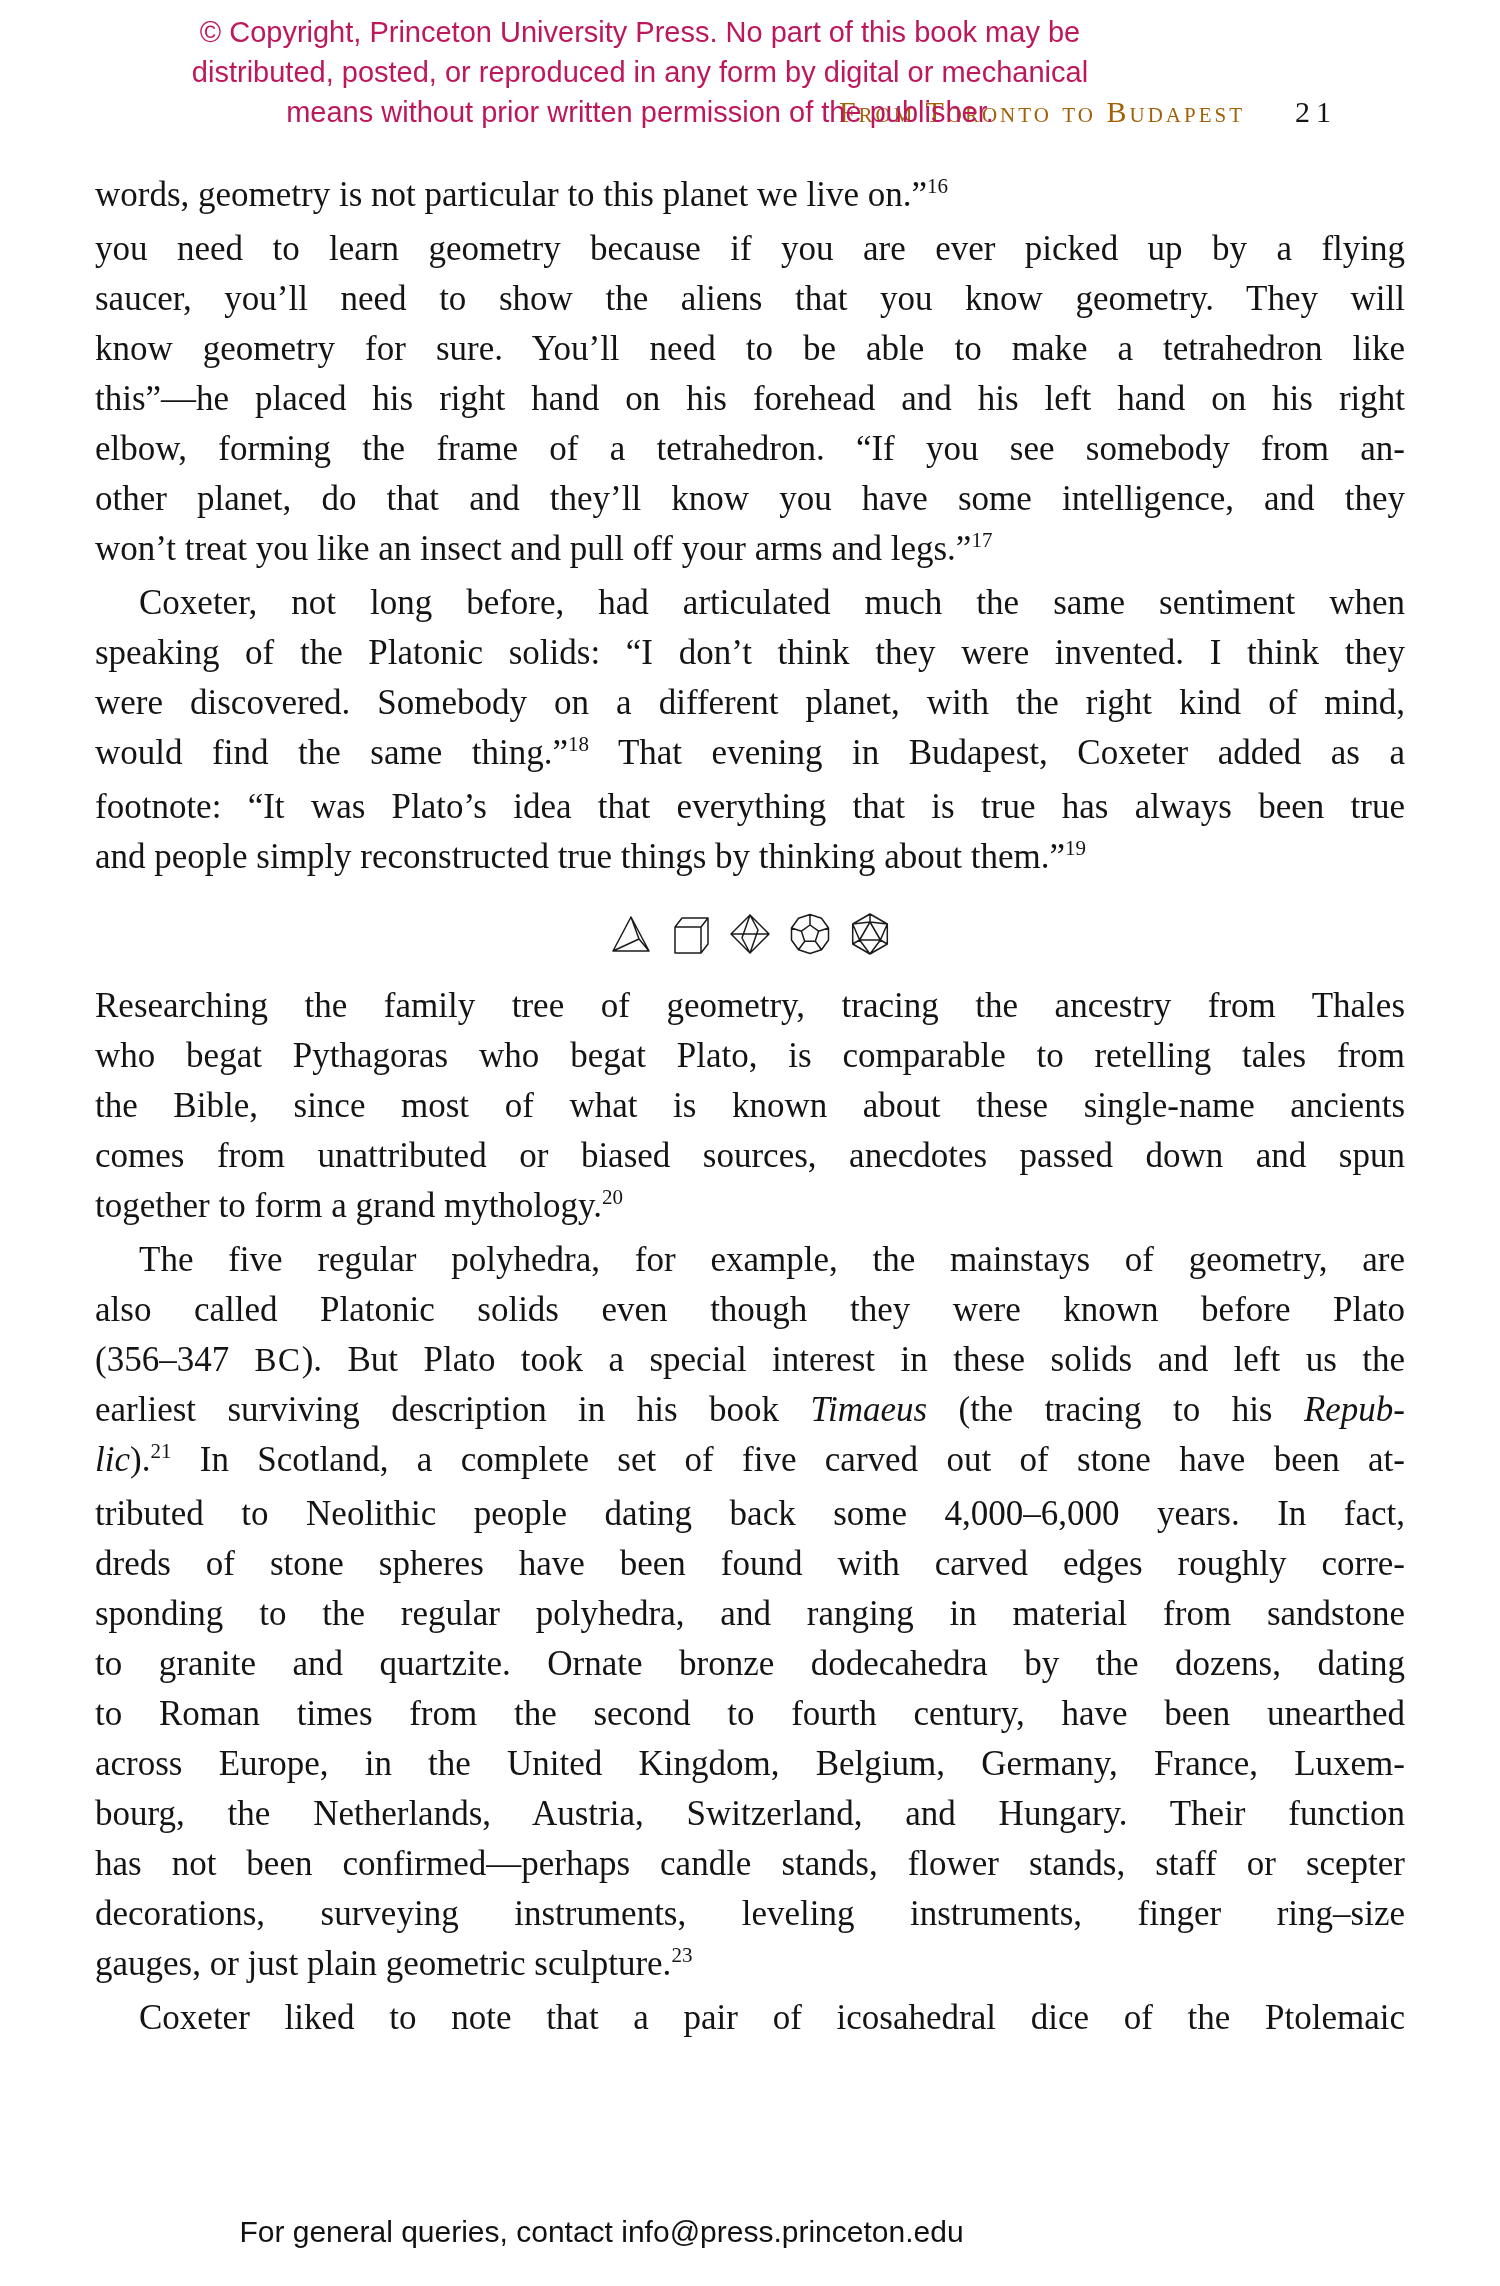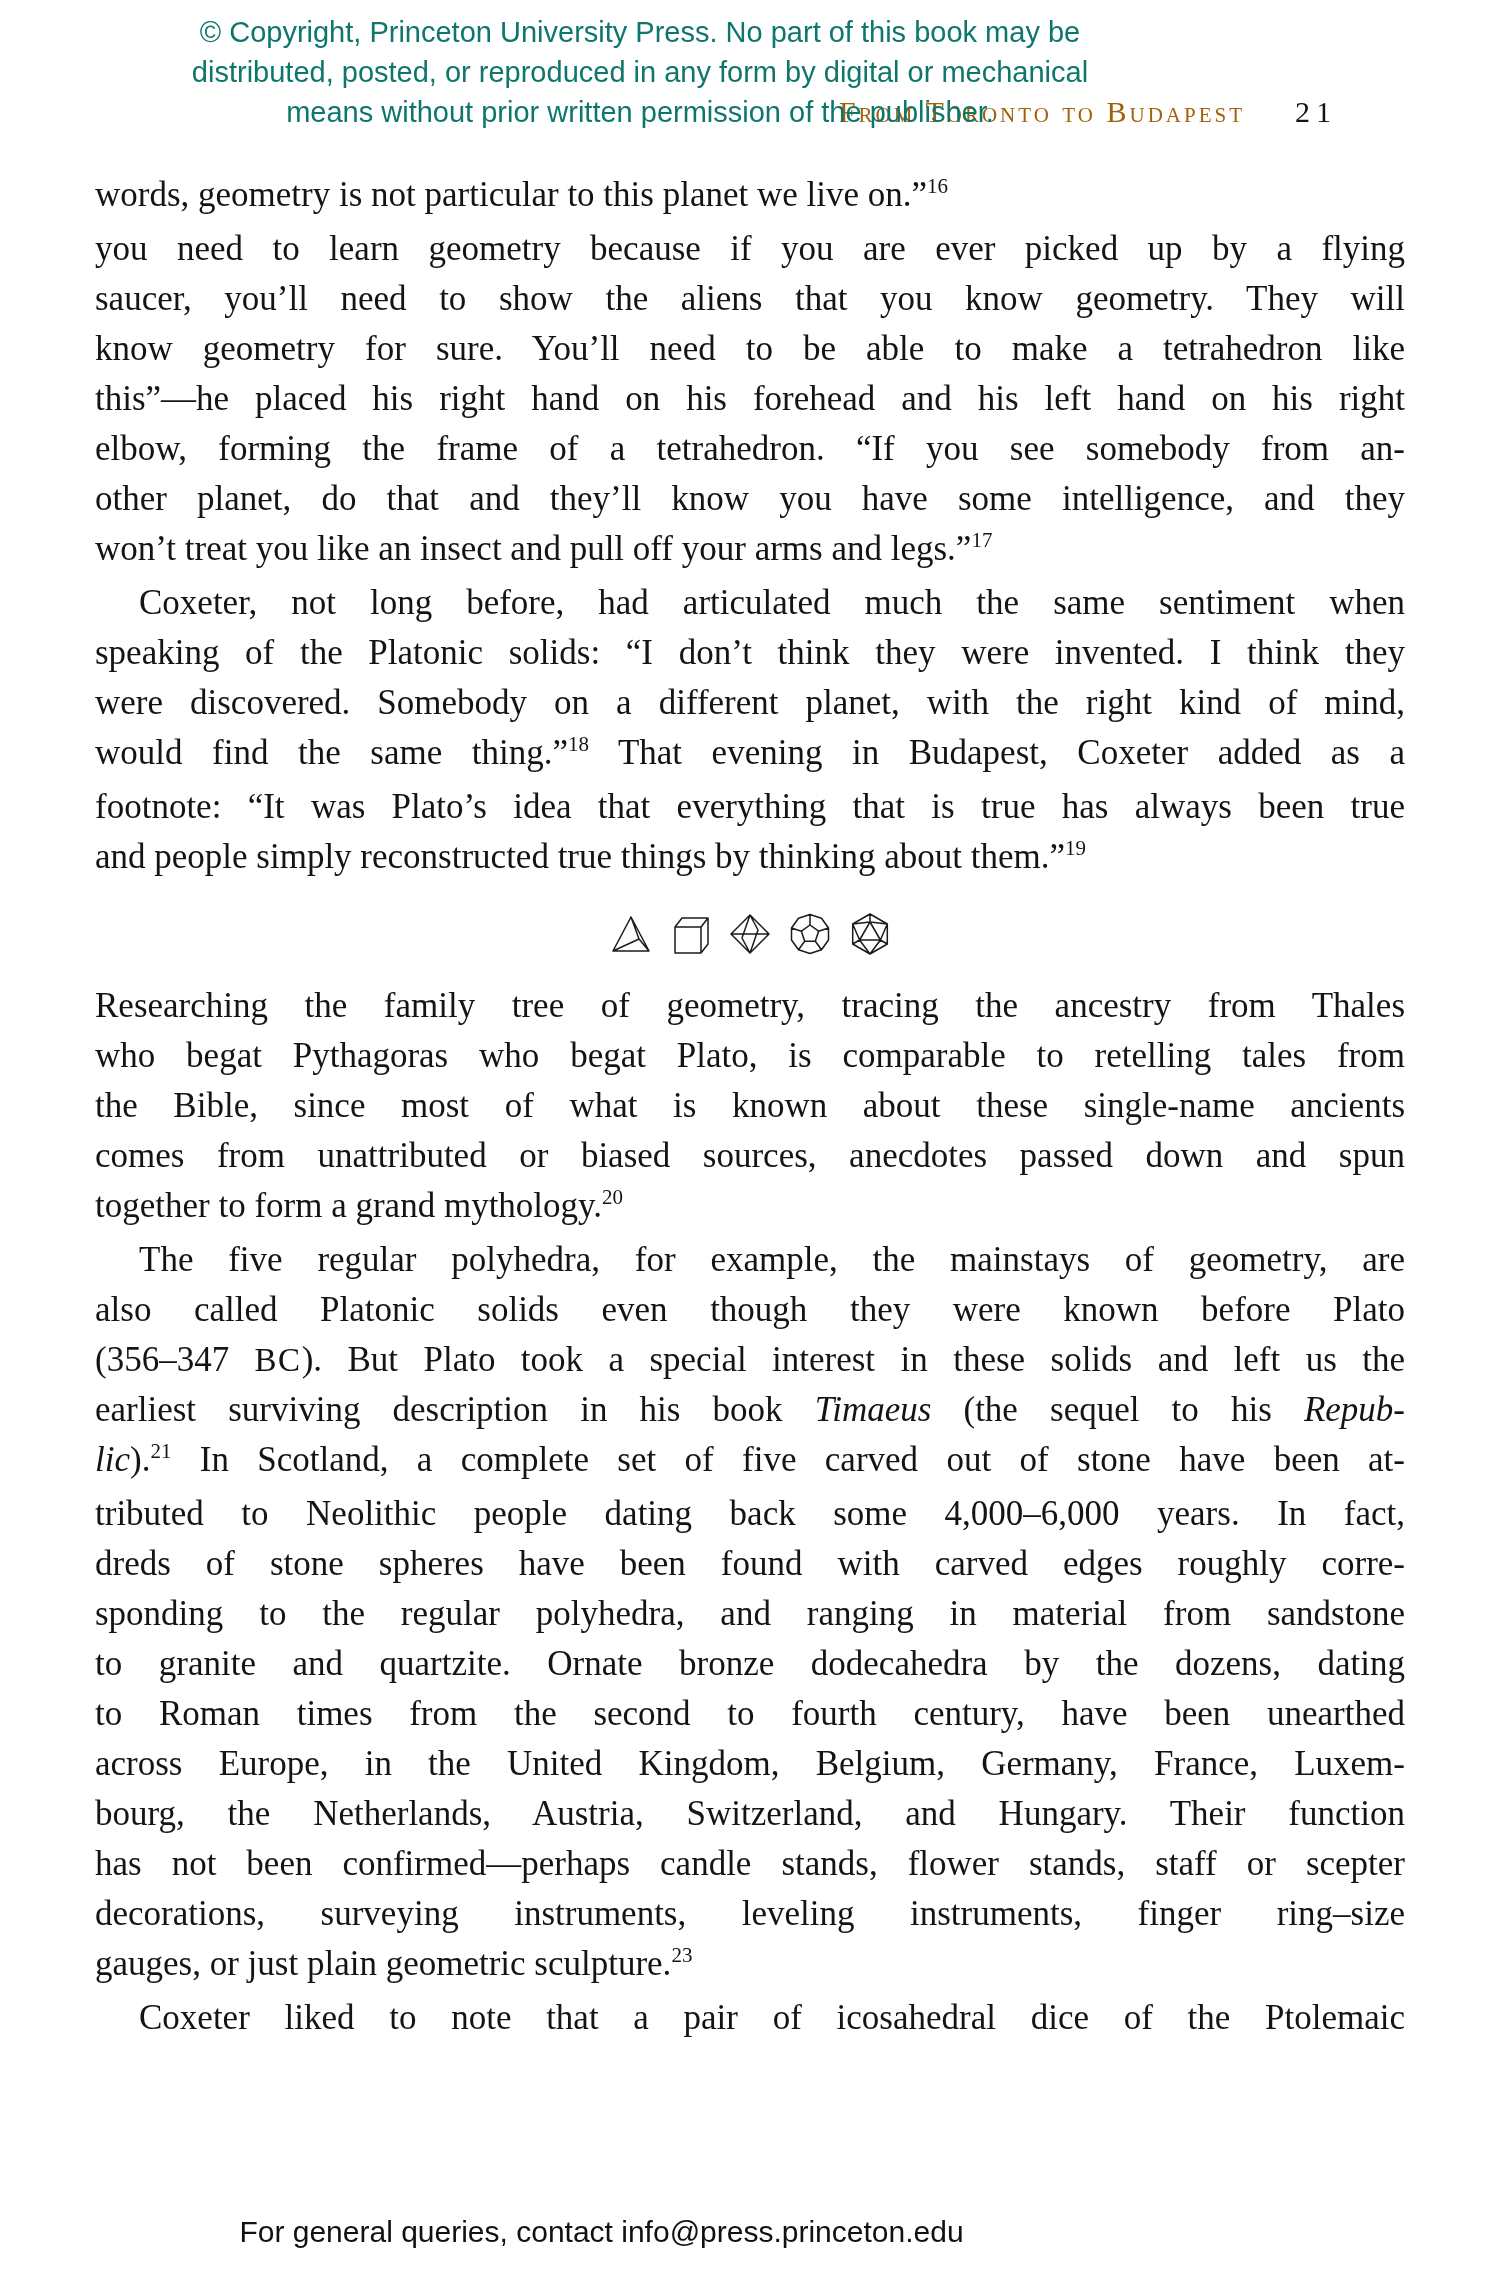--- a/index.html
+++ b/index.html
@@ -9,21 +9,21 @@
     background:#ffffff;
     overflow:hidden;
     font-family:"Liberation Serif","DejaVu Serif",serif;
     color:#141414;
   }
   
   .copyright{
     position:absolute;left:155px;top:12px;width:970px;
     font-family:"Liberation Sans","DejaVu Sans",sans-serif;
     font-size:29px;line-height:40px;text-align:center;
-    color:#0f766e;z-index:3;
+    color:#be185d;z-index:3;
   }
   
   .running-head{
     position:absolute;top:95px;left:95px;width:1270px;height:36px;
     z-index:1;
   }
   .rh-title{
     position:absolute;right:120px;top:0;
     font-variant:small-caps;font-size:30px;letter-spacing:3px;
     white-space:nowrap;color:#a16207;
@@ -110,21 +110,21 @@
 
     <div id="body-block-2">
         <div class="line just"><span>Researching the family tree of geometry, tracing the ancestry from Thales</span></div>
         <div class="line just"><span>who begat Pythagoras who begat Plato, is comparable to retelling tales from</span></div>
         <div class="line just"><span>the Bible, since most of what is known about these single-name ancients</span></div>
         <div class="line just"><span>comes from unattributed or biased sources, anecdotes passed down and spun</span></div>
         <div class="line"><span>together to form a grand mythology.</span><span class="sup">20</span></div>
         <div class="line just ind"><span>The five regular polyhedra, for example, the mainstays of geometry, are</span></div>
         <div class="line just"><span>also called Platonic solids even though they were known before Plato</span></div>
         <div class="line just"><span>(356–347 </span><span class="sc">BC</span><span>). But Plato took a special interest in these solids and left us the</span></div>
-        <div class="line just"><span>earliest surviving description in his book </span><span class="it">Timaeus</span><span> (the sequel to his </span><span class="it">Repub-</span></div>
+        <div class="line just"><span>earliest surviving description in his book </span><span class="it">Timaeus</span><span> (the tracing to his </span><span class="it">Repub-</span></div>
         <div class="line just"><span class="it">lic</span><span>).</span><span class="sup">21</span><span> In Scotland, a complete set of five carved out of stone have been at-</span></div>
         <div class="line just"><span>tributed to Neolithic people dating back some 4,000–6,000 years. In fact,</span></div>
         <div class="line just"><span>dreds of stone spheres have been found with carved edges roughly corre-</span></div>
         <div class="line just"><span>sponding to the regular polyhedra, and ranging in material from sandstone</span></div>
         <div class="line just"><span>to granite and quartzite. Ornate bronze dodecahedra by the dozens, dating</span></div>
         <div class="line just"><span>to Roman times from the second to fourth century, have been unearthed</span></div>
         <div class="line just"><span>across Europe, in the United Kingdom, Belgium, Germany, France, Luxem-</span></div>
         <div class="line just"><span>bourg, the Netherlands, Austria, Switzerland, and Hungary. Their function</span></div>
         <div class="line just"><span>has not been confirmed—perhaps candle stands, flower stands, staff or scepter</span></div>
         <div class="line just"><span>decorations, surveying instruments, leveling instruments, finger ring–size</span></div>

